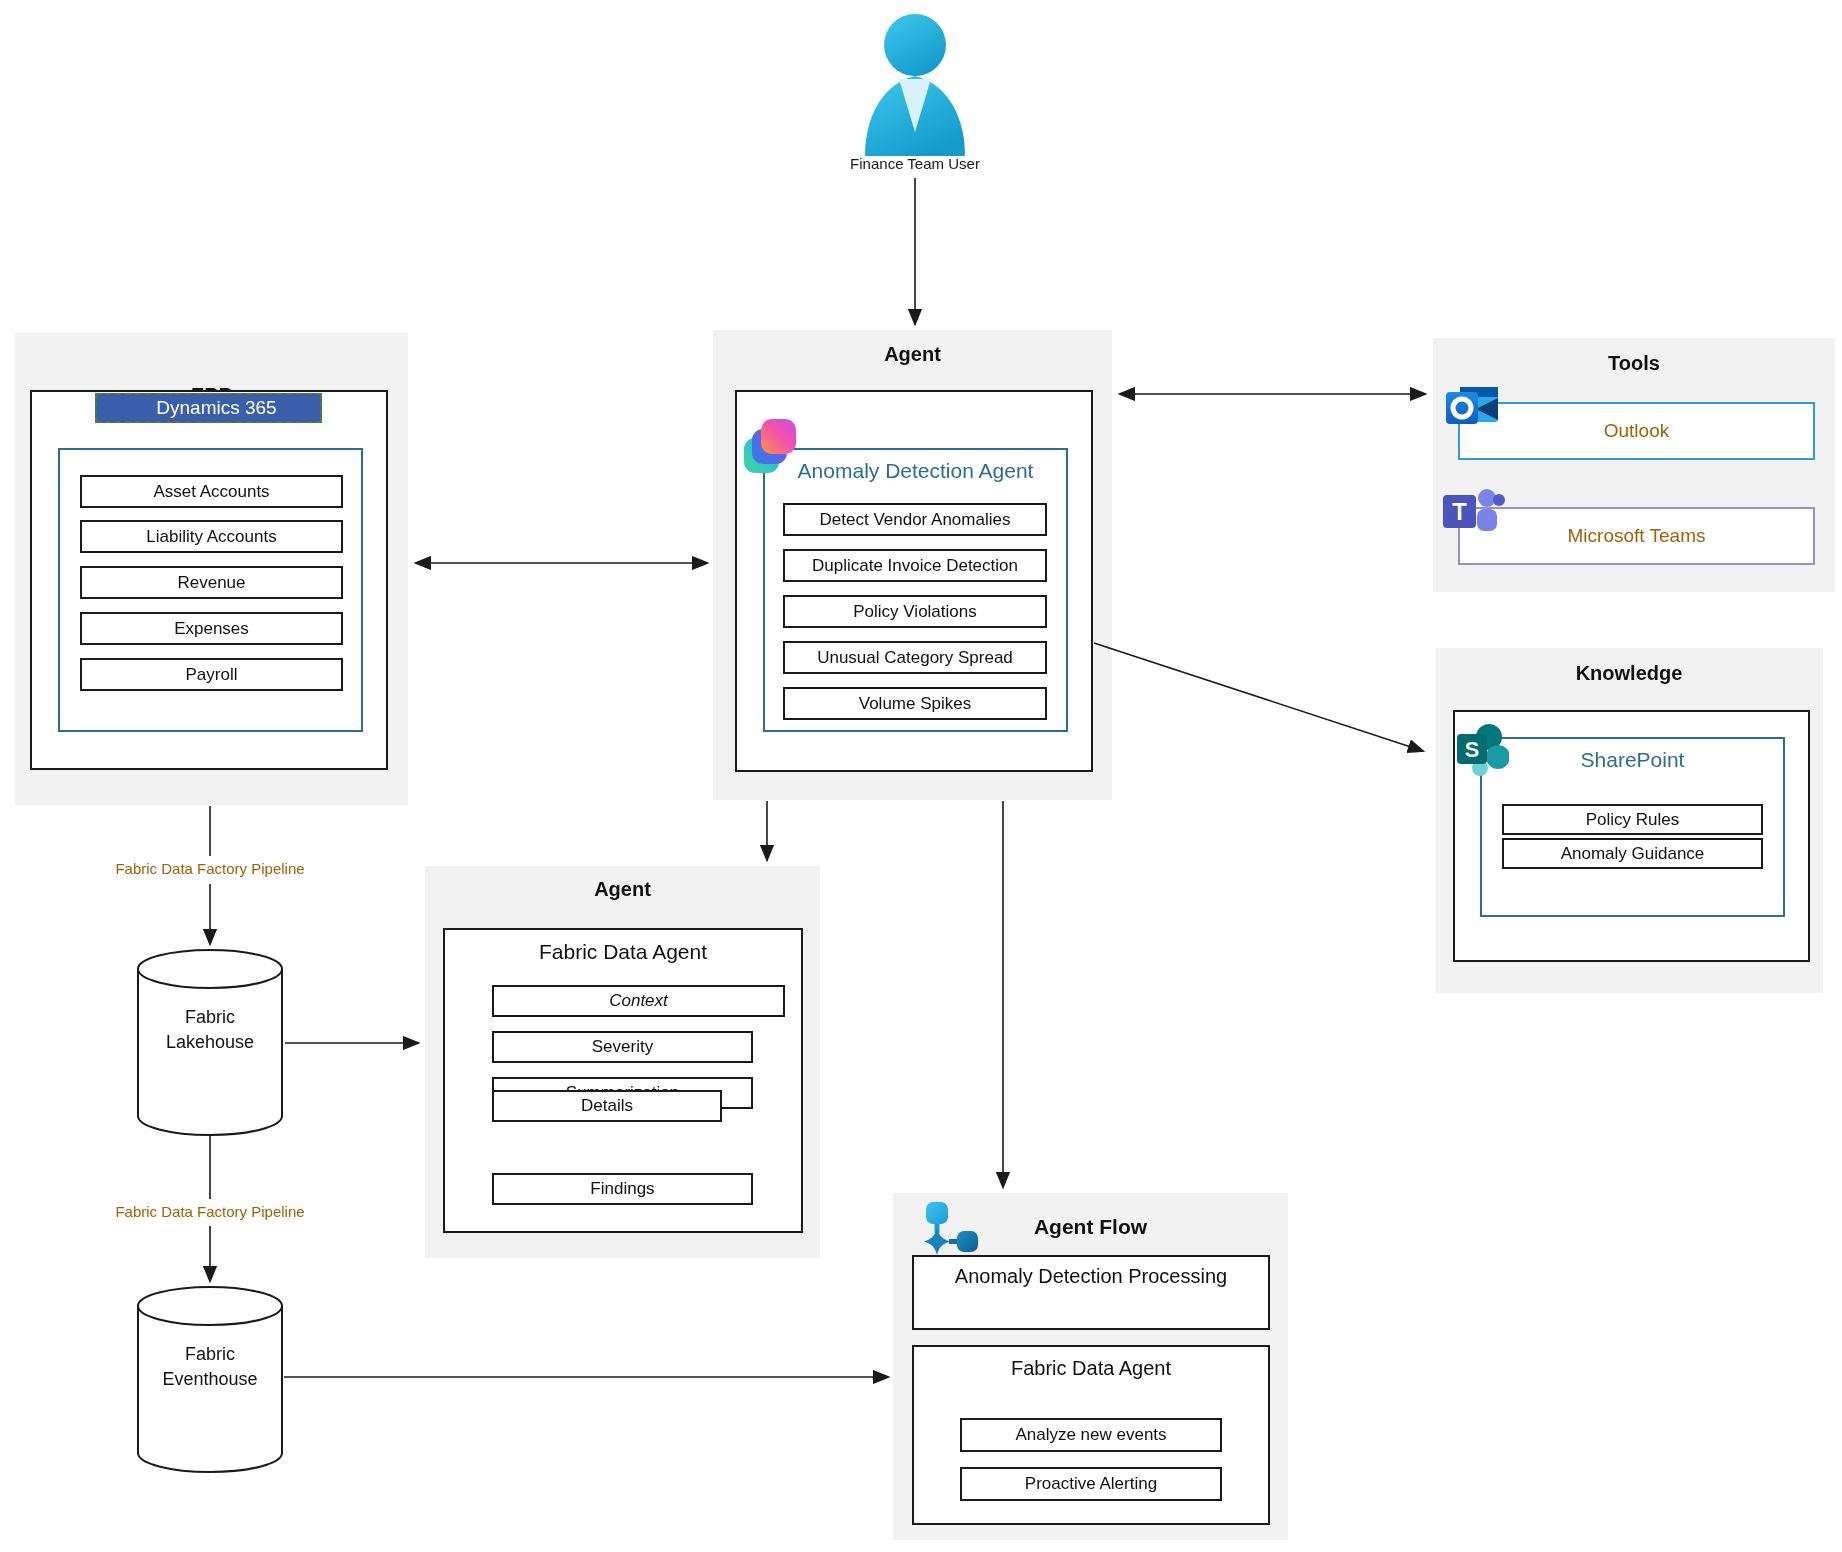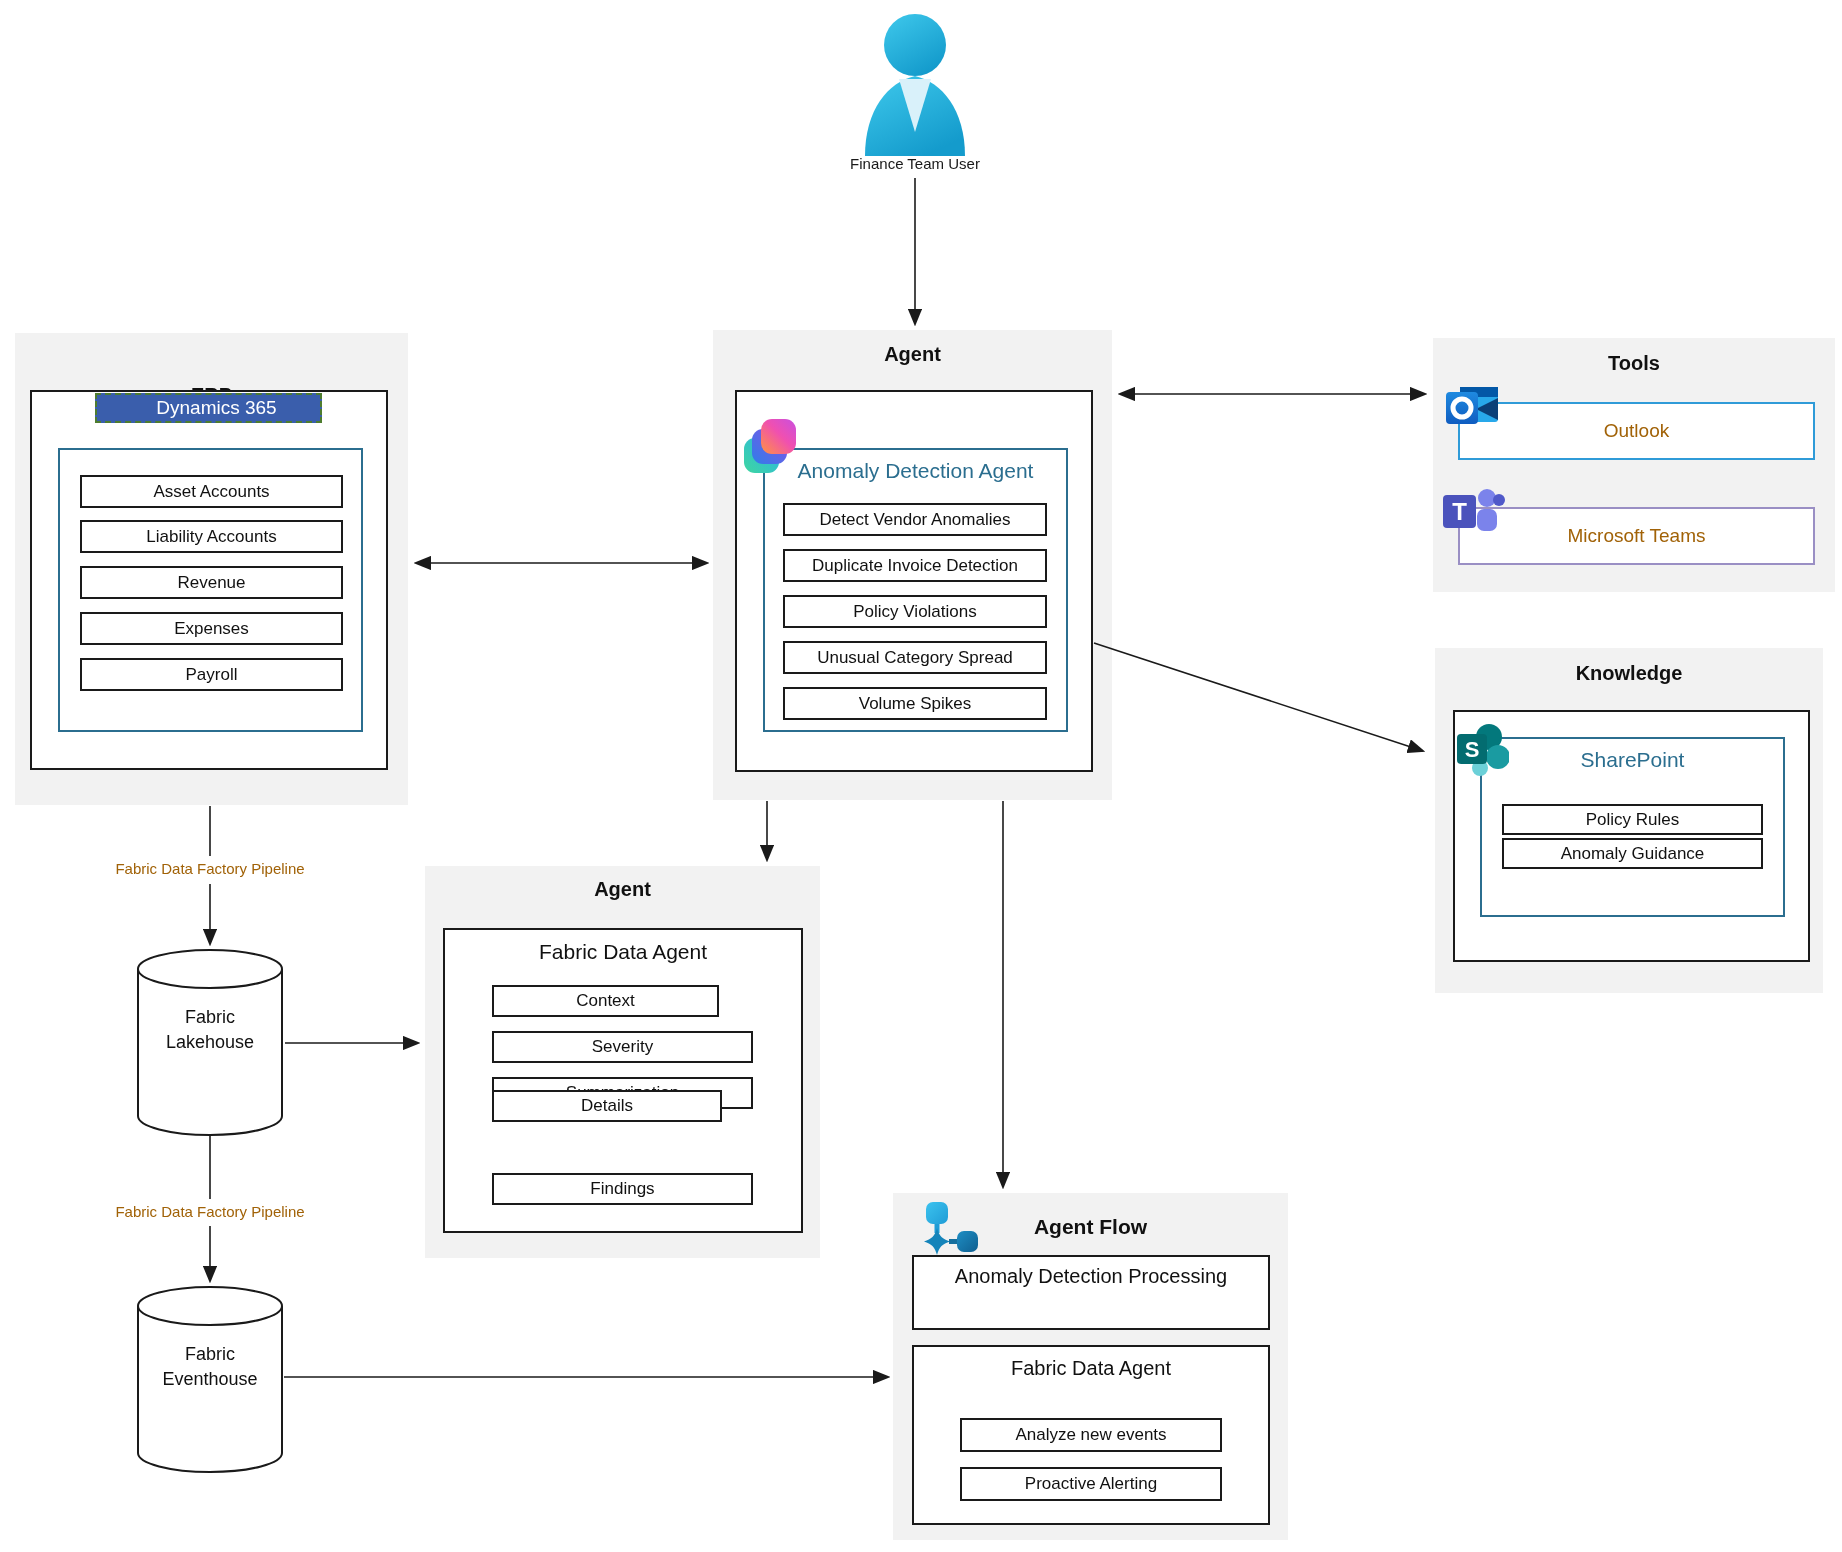--- a/index.html
+++ b/index.html
@@ -120,21 +120,21 @@
     <text x="17" y="34" text-anchor="middle" font-family="Liberation Sans, sans-serif" font-size="22" font-weight="bold" fill="#ffffff">S</text>
   </svg>
   <div class="agent-name" style="left:1480px;top:748px;width:305px;">SharePoint</div>
   <div class="item" style="left:1502px;top:804px;width:261px;height:31px;">Policy Rules</div>
   <div class="item" style="left:1502px;top:838px;width:261px;height:31px;">Anomaly Guidance</div>
 
   <div class="panel" style="left:425px;top:866px;width:395px;height:392px;"></div>
   <div class="ptitle" style="left:425px;top:878px;width:395px;">Agent</div>
   <div class="wbox" style="left:443px;top:928px;width:360px;height:305px;"></div>
   <div class="plain-name" style="left:443px;top:940px;width:360px;">Fabric Data Agent</div>
-  <div class="item" style="left:492px;top:985px;width:227px;height:32px;">Context</div>
+  <div class="item" style="left:492px;top:985px;width:293px;height:32px;font-style:italic;">Context</div>
   <div class="item" style="left:492px;top:1031px;width:261px;height:32px;">Severity</div>
   <div class="item" style="left:492px;top:1077px;width:261px;height:32px;">Summarization</div>
   <div class="item" style="left:492px;top:1090px;width:230px;height:32px;">Details</div>
   <div class="item" style="left:492px;top:1173px;width:261px;height:32px;">Findings</div>
 
   <div class="panel" style="left:893px;top:1193px;width:395px;height:347px;"></div>
   <svg class="icon" style="left:905px;top:1202px;" width="74" height="54" viewBox="0 0 74 54">
     <defs>
       <linearGradient id="afg1" x1="0" y1="0" x2="1" y2="1">
           <stop offset="0" stop-color="#3cc3ef"></stop>

